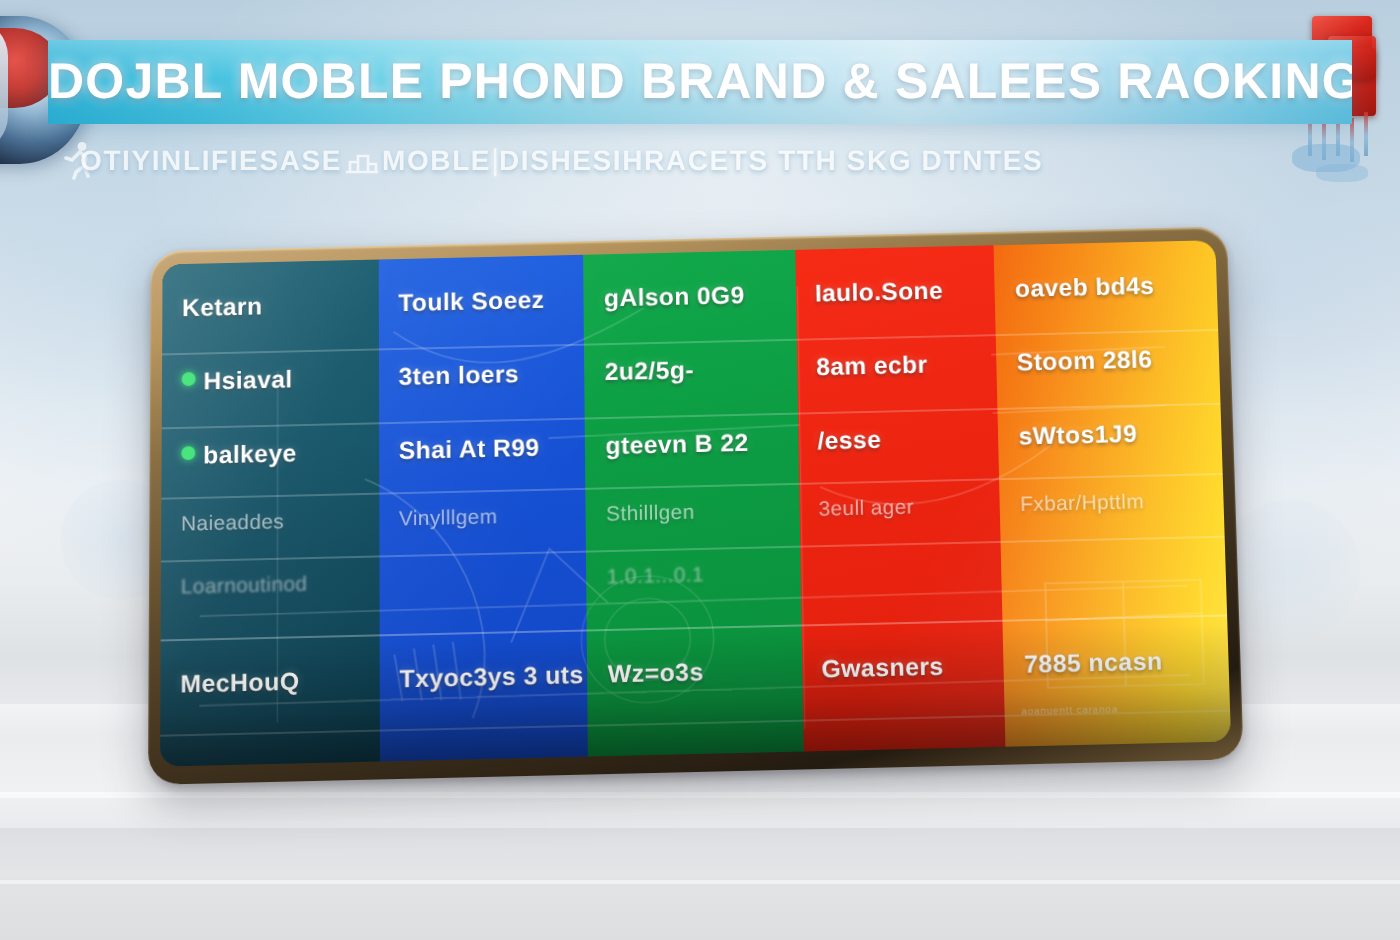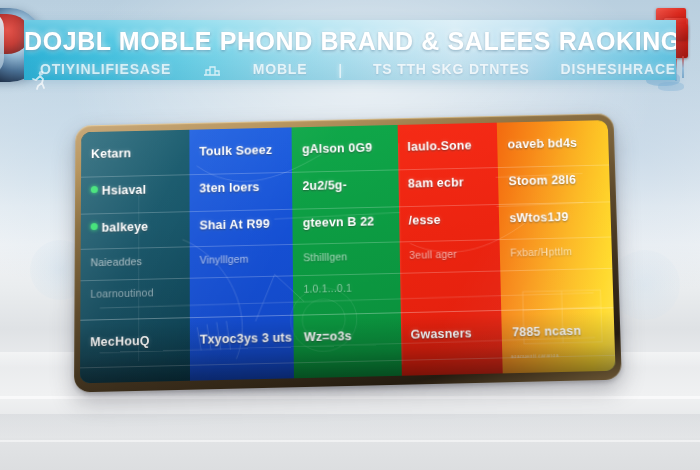--- a/index.html
+++ b/index.html
@@ -40,21 +40,21 @@
   .band2 { top: 396px; height: 3px;  background: rgba(255,255,255,0.62); }
   .band3 { top: 414px; height: 24px; background: linear-gradient(180deg, rgba(196,201,206,0.35), rgba(255,255,255,0.05)); }
   .band4 { top: 440px; height: 2px;  background: rgba(255,255,255,0.5); }
 
   
   .bokeh { position: absolute; border-radius: 50%; pointer-events: none; }
 
   
   #banner {
     position: absolute; left: 24px; top: 20px;
-    width: 652px; height: 60px;
+    width: 652px; height: 42px;
     background: linear-gradient(90deg,
       #2fb4d8 0%, #45c2e0 12%, #6fd2e8 26%,
       #9adced 40%, #b9e4f2 54%, #cfe9f4 66%,
       #b6def0 78%, #8fd3ea 88%, #62c4e2 100%);
     box-shadow: 0 2px 10px rgba(70,140,180,0.25);
     overflow: hidden;
   }
   #banner::after {
     content: ""; position: absolute; inset: 0;
     background: linear-gradient(180deg, rgba(255,255,255,0.30), rgba(255,255,255,0) 45%, rgba(0,90,130,0.10));
@@ -67,25 +67,24 @@
     font-size: 25px;
     font-weight: bold;
     letter-spacing: 0.6px;
     color: #ffffff;
     text-shadow: 0 0 6px rgba(255,255,255,0.85), 0 1px 3px rgba(10,70,110,0.55);
     white-space: nowrap;
   }
 
   
   #subnav {
-    position: absolute; left: 26px; top: 55px;
+    position: absolute; left: 26px; top: 66px;
     width: 650px; height: 28px;
     display: flex; align-items: center;
     padding-left: 14px;
-    justify-content: space-between;
   }
   .sub-item {
     font-size: 14px;
     font-weight: bold;
     letter-spacing: 0.8px;
     color: rgba(255,255,255,0.92);
     text-shadow: 0 0 5px rgba(200,225,240,0.95), 0 1px 2px rgba(90,130,160,0.5);
     white-space: nowrap;
     opacity: 0.82;
     filter: blur(0.25px);
@@ -336,22 +335,22 @@
 
     <span class="sub-icon">
       <svg viewBox="0 0 20 16" xmlns="http://www.w3.org/2000/svg">
         <path d="M2 14 H18 M4 14 V9 H8 V14 M8 14 V6 H13 V14 M13 14 V10 H17 V14" stroke="rgba(255,255,255,0.85)" stroke-width="1.3" fill="none"></path>
       </svg>
     </span>
     <span class="sub-item">MOBLE</span>
 
     <span class="sub-sep">|</span>
 
+    <span class="sub-item">DISHESIHRACE</span>
     <span class="sub-item">TS TTH SKG DTNTES</span>
-    <span class="sub-item">DISHESIHRACE</span>
   </div>
 
   <div id="device-shadow"></div>
   <div id="device-reflect"></div>
 
   <div id="device">
     <div id="bezel">
       <div id="screen">
 
         <div class="col col-0">

